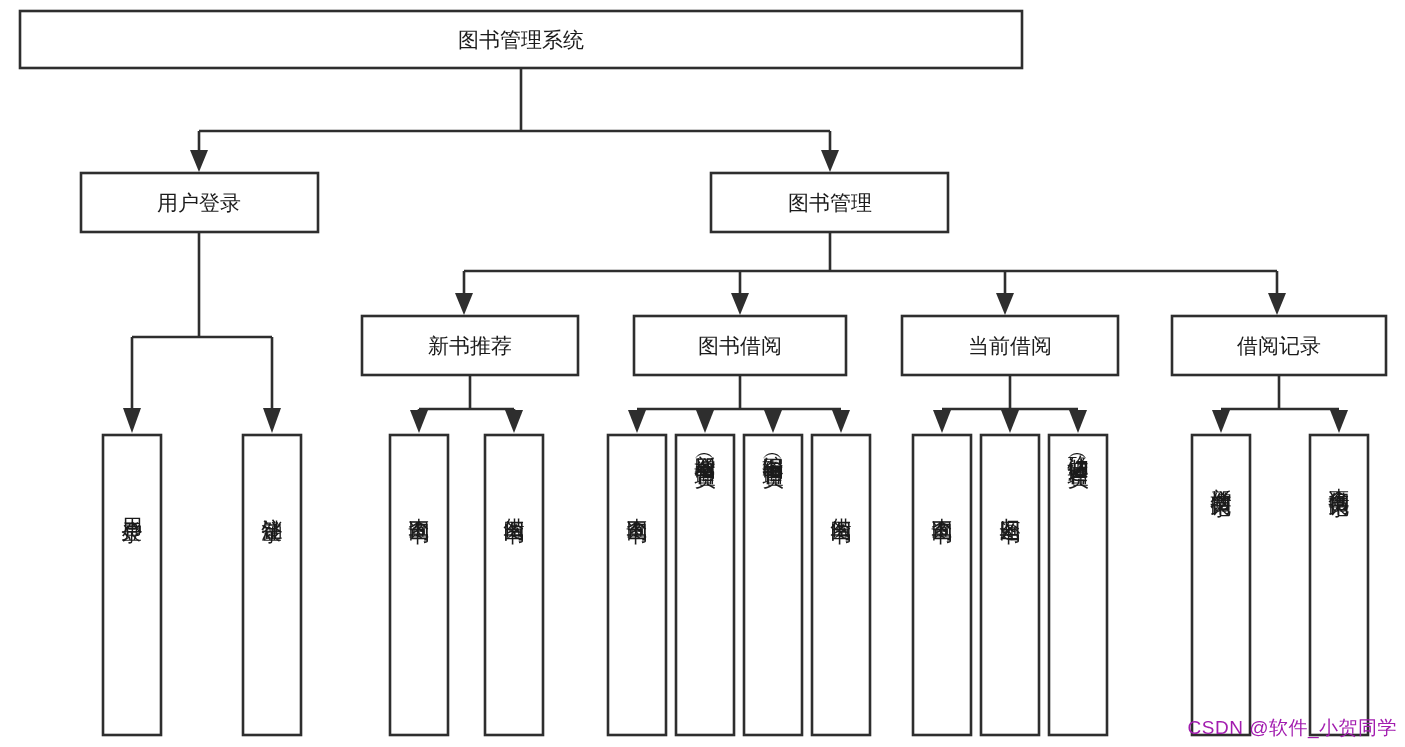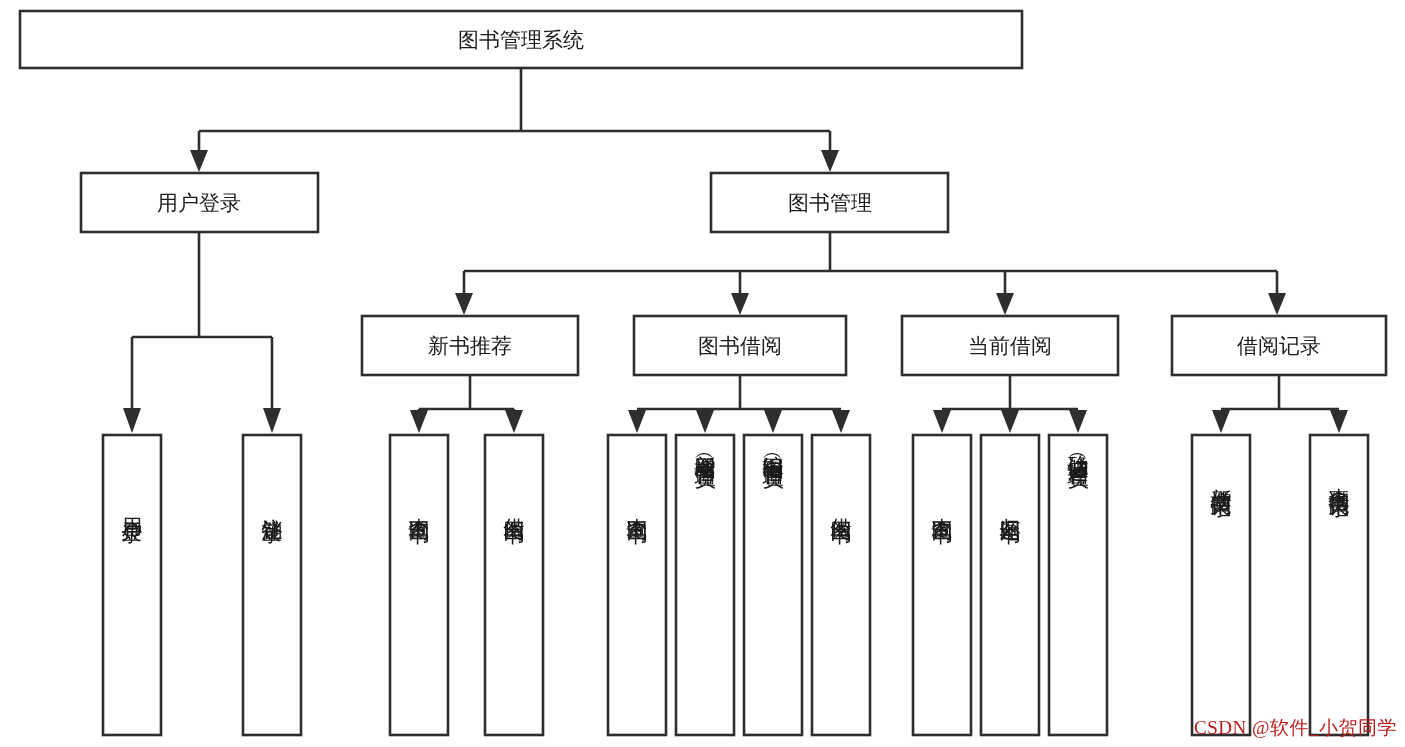--- a/index.html
+++ b/index.html
@@ -56,23 +56,23 @@
     fill: #1b1b1b;
     writing-mode: vertical-rl;
     text-orientation: upright;
     letter-spacing: 2px;
     white-space: pre;
   }
   .watermark-text {
     position: absolute;
     right: 8px;
     bottom: 6px;
-    font-family: Liberation Serif, serif;
+    font-family: Liberation Sans, sans-serif;
     font-size: 19px;
-    color: #b91c1c;
+    color: #a21caf;
     letter-spacing: 0.5px;
     white-space: nowrap;
     user-select: none;
   }
 </style>
 </head>
 <body>
 
 <div id="diagram-root">
 

